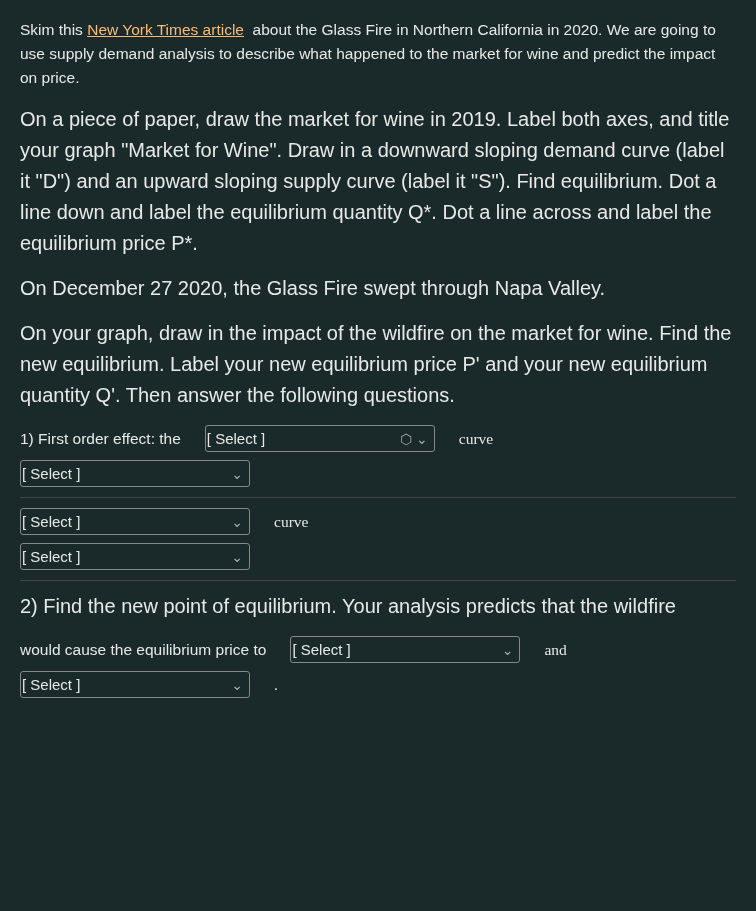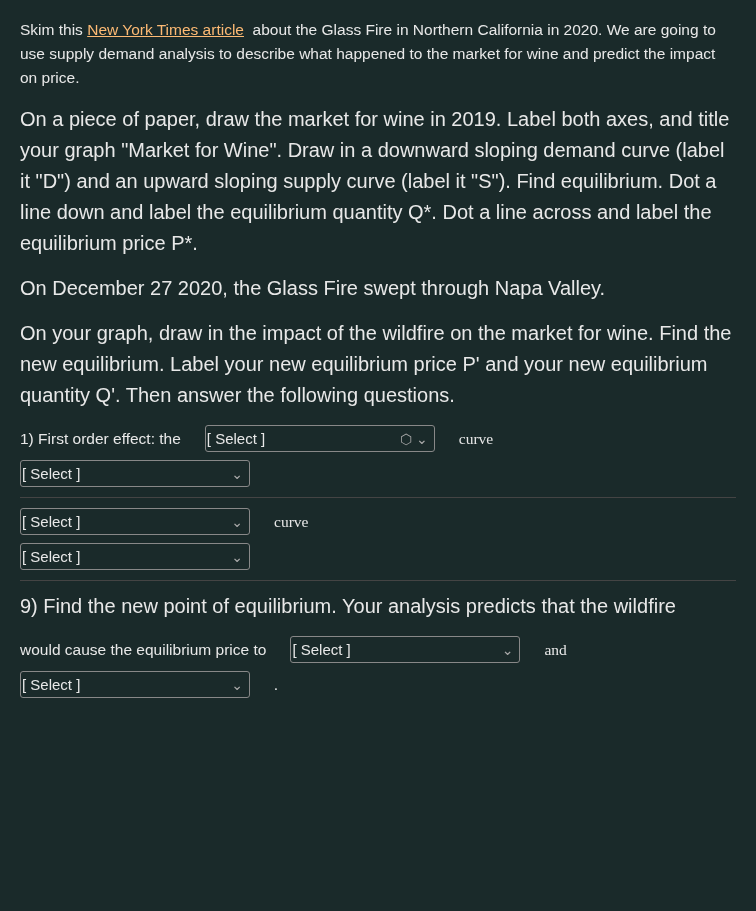--- a/index.html
+++ b/index.html
@@ -178,21 +178,21 @@
         <option>Decrease</option>
       </select>
       <span class="chevron-icon">⌄</span>
     </div>
   </div>
 </div>
 
 <div class="divider"></div>
 
 <div class="question-section">
-  <div class="paragraph">9) Find the new point of equilibrium. Your analysis predicts that the wildfire</div>
+  <div class="paragraph">2) Find the new point of equilibrium. Your analysis predicts that the wildfire</div>
   <div class="question-line">
     <span class="q-label">would cause the equilibrium price to</span>
     <div class="select-wrapper select-wide">
       <select>
         <option>[ Select ]</option>
         <option>Increase</option>
         <option>Decrease</option>
       </select>
       <span class="chevron-icon">⌄</span>
     </div>

